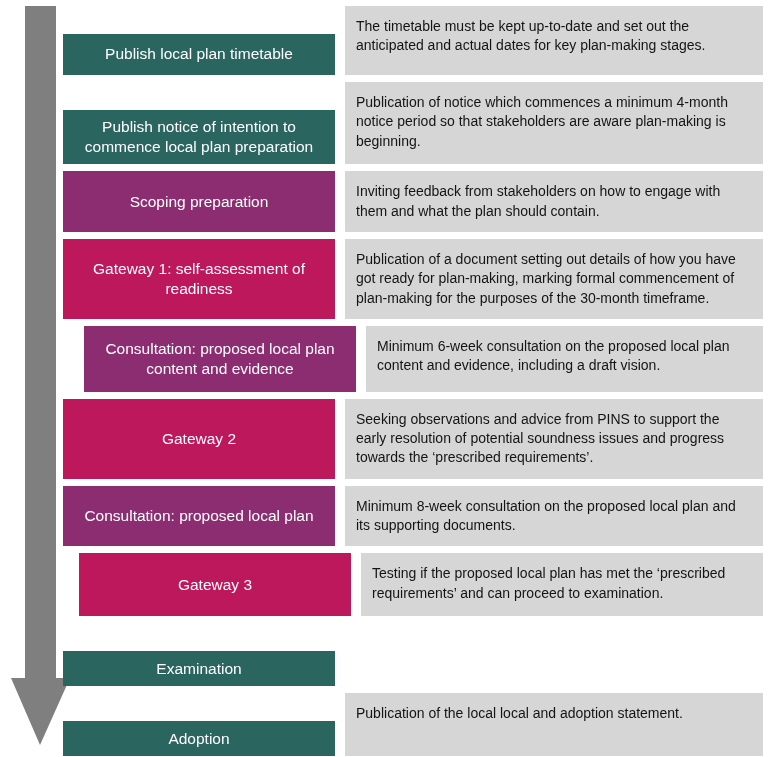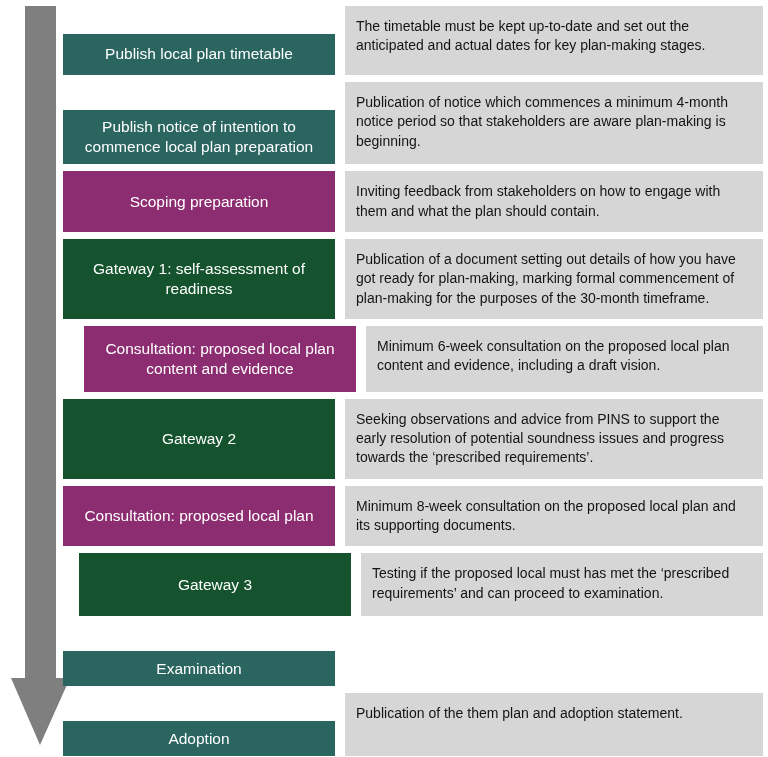--- a/index.html
+++ b/index.html
@@ -53,21 +53,21 @@
     text-align: center;
     color: #ffffff;
     font-size: 15.5px;
     line-height: 1.3;
     padding: 6px 10px;
     box-sizing: border-box;
     border: 1px solid rgba(255,255,255,0.0);
   }
   .stage-teal    { background: #2a6560; margin-top: 28px; }
   .stage-magenta { background: #8d2d71; }
-  .stage-blue    { background: #14532d; justify-content: center; }
+  .stage-blue    { background: #be185d; justify-content: center; }
 
   .spacer {
     flex: 0 0 10px;
   }
 
   .desc {
     flex: 1 1 auto;
     background: #d6d6d6;
     color: #141414;
     font-size: 14px;
@@ -174,35 +174,35 @@
         <span class="desc-inner">Minimum 8-week consultation on the proposed local plan and its supporting documents.</span>
       </div>
     </div>
 
     <div class="row h8">
       <div class="stage stage-blue">
         <span>Gateway 3</span>
       </div>
       <div class="spacer"></div>
       <div class="desc">
-        <span class="desc-inner">Testing if the proposed local must has met the ‘prescribed requirements’ and can proceed to examination.</span>
+        <span class="desc-inner">Testing if the proposed local plan has met the ‘prescribed requirements’ and can proceed to examination.</span>
       </div>
     </div>
 
     <div class="row h9">
       <div class="stage stage-teal">
         <span>Examination</span>
       </div>
       <div class="spacer"></div>
     </div>
 
     <div class="row h10">
       <div class="stage stage-teal">
         <span>Adoption</span>
       </div>
       <div class="spacer"></div>
       <div class="desc">
-        <span class="desc-inner">Publication of the them plan and adoption statement.</span>
+        <span class="desc-inner">Publication of the local local and adoption statement.</span>
       </div>
     </div>
 
   </div>
 </div>
 
 </body></html>

